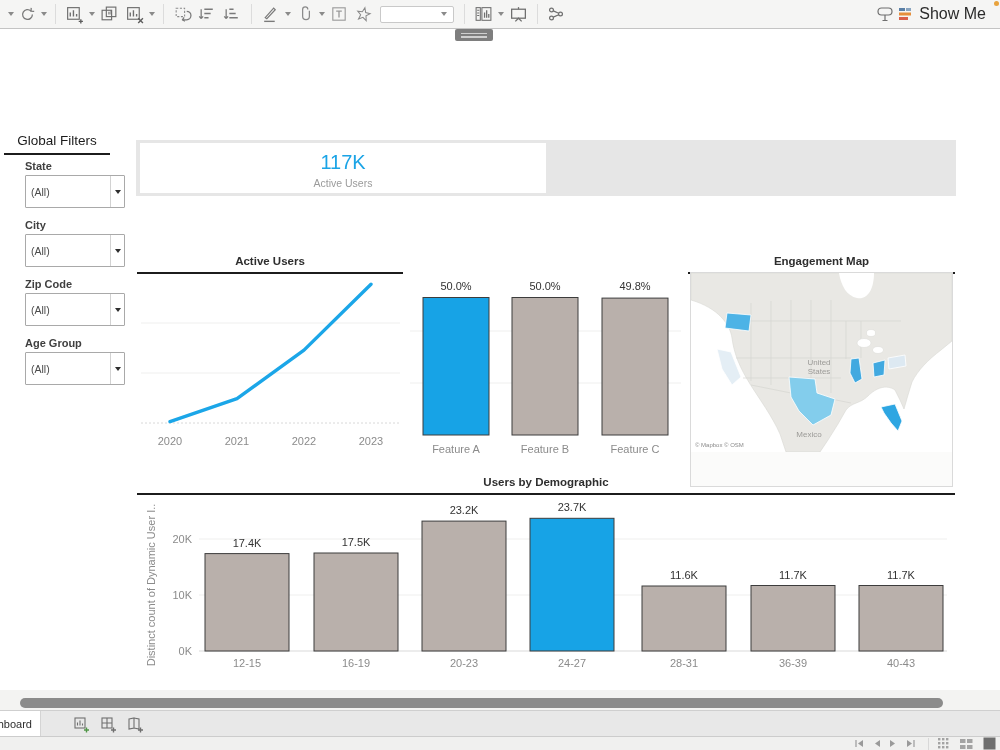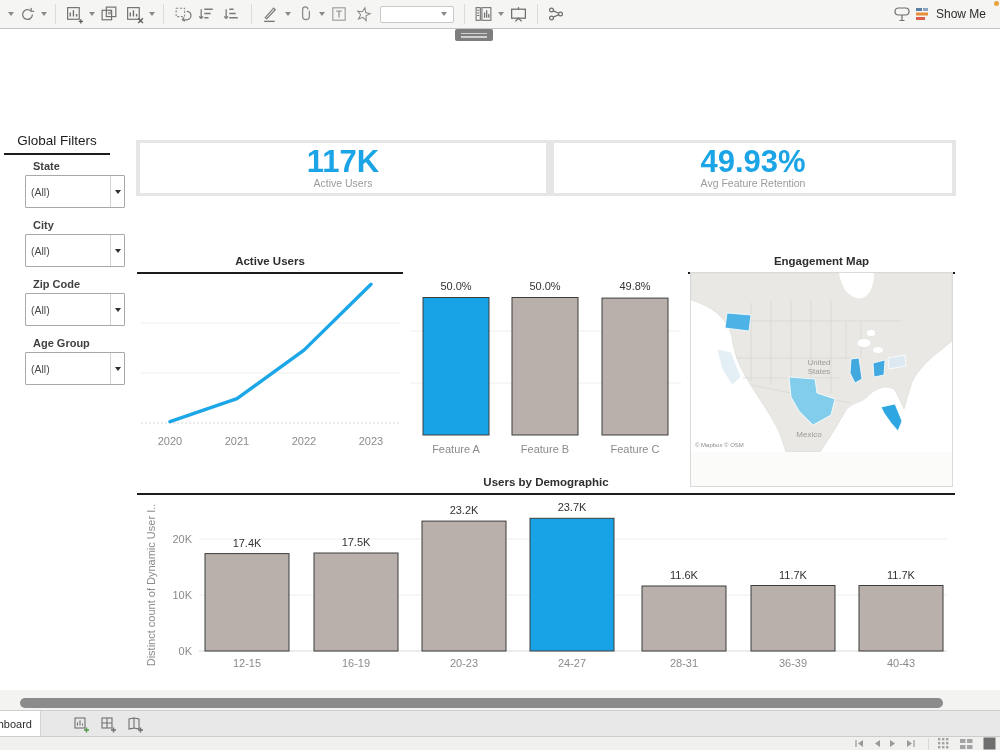--- a/index.html
+++ b/index.html
@@ -11,46 +11,46 @@
   .toolbar { position:absolute; left:0; top:0; width:1000px; height:29px;
     background:#f5f5f4; border-bottom:1px solid #c4c4c4; display:flex; align-items:center; padding:0 6px; }
   .tb-btn { height:24px; display:flex; align-items:center; justify-content:center; padding:0 3px; cursor:default; }
   .tb-sep { width:1px; height:20px; background:#dcdcdc; margin:0 6px; }
   .caret { width:0; height:0; border-left:3.5px solid transparent; border-right:3.5px solid transparent;
     border-top:4px solid #8a8a8a; margin:0 2px; }
   .tb-icon svg { display:block; }
   .fit-select { width:74px; height:17px; background:#fff; border:1px solid #c9c9c9; border-radius:2px;
     display:flex; align-items:center; justify-content:flex-end; padding-right:4px; margin:0 4px; }
   .tb-spacer { flex:1; }
-  .showme { display:flex; align-items:center; gap:5px; font-size:12px; color:#2b2b2b; padding-right:8px; }
+  .showme { display:flex; align-items:center; gap:5px; font-size:16px; color:#2b2b2b; padding-right:8px; }
   .notif-dot { position:absolute; right:1px; top:1px; width:5px; height:5px; border-radius:50%; background:#e8a33d; }
 
   
   .drag-handle { position:absolute; left:455px; top:29px; width:38px; height:12px; background:#7e7e7e;
     border-radius:2px; display:flex; flex-direction:column; justify-content:center; gap:2px; align-items:center; }
   .drag-handle i { display:block; width:26px; height:1.5px; background:#cfcfcf; }
 
   
   .filters-title { position:absolute; left:4px; top:133px; width:106px; text-align:center; font-size:13.5px;
     color:#1b1b1b; padding-bottom:5px; border-bottom:2px solid #1c1c1c; }
   .filters { position:absolute; left:25px; top:160px; width:105px; }
   .fgroup { margin-bottom:11px; }
-  .flabel { font-size:11px; font-weight:700; color:#3f3f3f; margin-bottom:3px;margin-left:8px; }
+  .flabel { font-size:11px; font-weight:700; color:#3f3f3f; margin-bottom:3px; }
   .fdrop { width:100px; height:33px; background:#fff; border:1px solid #a9a9a9; border-radius:1px;
     display:flex; align-items:center; font-size:10.5px; color:#4a4a4a; padding-left:5px; }
   .fval { flex:1; }
   .fcaret { width:14px; height:100%; border-left:1px solid #d2d2d2; display:flex; align-items:center; justify-content:center; }
   .fcaret:after { content:""; width:0; height:0; border-left:3.5px solid transparent; border-right:3.5px solid transparent; border-top:4.5px solid #2d2d2d; }
 
   
   .kpi-band { position:absolute; left:136px; top:140px; width:820px; height:56px; background:#e6e6e6; }
   .kpi-card { position:absolute; top:3px; height:50px; background:#fff; text-align:center; padding-top:4px; }
   .kpi-card.c0 { left:4px; width:406px; }
   .kpi-card.c1 { left:418px; width:398px; }
-  .kpi-value { font-size:31px; color:#1ba4e6; line-height:30px;font-weight:bold; }
+  .kpi-value { font-size:20px; color:#1ba4e6; line-height:30px; }
   .kpi-label { font-size:10.5px; color:#9b9b9b; }
 
   
   .panel-title { position:absolute; text-align:center; font-size:11.5px; font-weight:700; color:#2e2e2e;
     padding-bottom:5px; border-bottom:2px solid #1c1c1c; }
   .axis-text { fill:#8b8b8b; font-size:11px; font-family:"Liberation Sans",sans-serif; }
   .val-text { fill:#333; font-size:11px; font-family:"Liberation Sans",sans-serif; }
   .map-frame { position:absolute; left:690px; top:272px; width:263px; height:215px; border:1px solid #dadada; background:#fbfbfa; }
   .map-label { fill:#9b9a97; font-size:8px; font-family:"Liberation Sans",sans-serif; }
   .map-attr { fill:#8a8a8a; font-size:6px; font-family:"Liberation Sans",sans-serif; }
@@ -233,24 +233,20 @@
           <span class="fval">(All)</span>
           <span class="fcaret"></span>
         </div>
       </div>
   </div>
 
   <div class="kpi-band">
     <div class="kpi-card c0">
       <div class="kpi-value">117K</div>
       <div class="kpi-label">Active Users</div>
-    </div>
-    <div class="kpi-card c1">
-      <div class="kpi-value">49.93%</div>
-      <div class="kpi-label">Avg Feature Retention</div>
     </div>
   </div>
 
   <div class="panel-title" style="left:137px; top:255px; width:266px;">Active Users</div>
   <div class="panel-title" style="left:688px; top:255px; width:267px;">Engagement Map</div>
   <div class="panel-title" style="left:137px; top:476px; width:818px;">Users by Demographic</div>
 
   <svg id="line-svg" style="position:absolute; left:137px; top:273px;" width="266" height="182">
       <line x1="4" y1="50" x2="263" y2="50" stroke="#efefee" stroke-width="1"></line>
       <line x1="4" y1="100" x2="263" y2="100" stroke="#efefee" stroke-width="1"></line>

